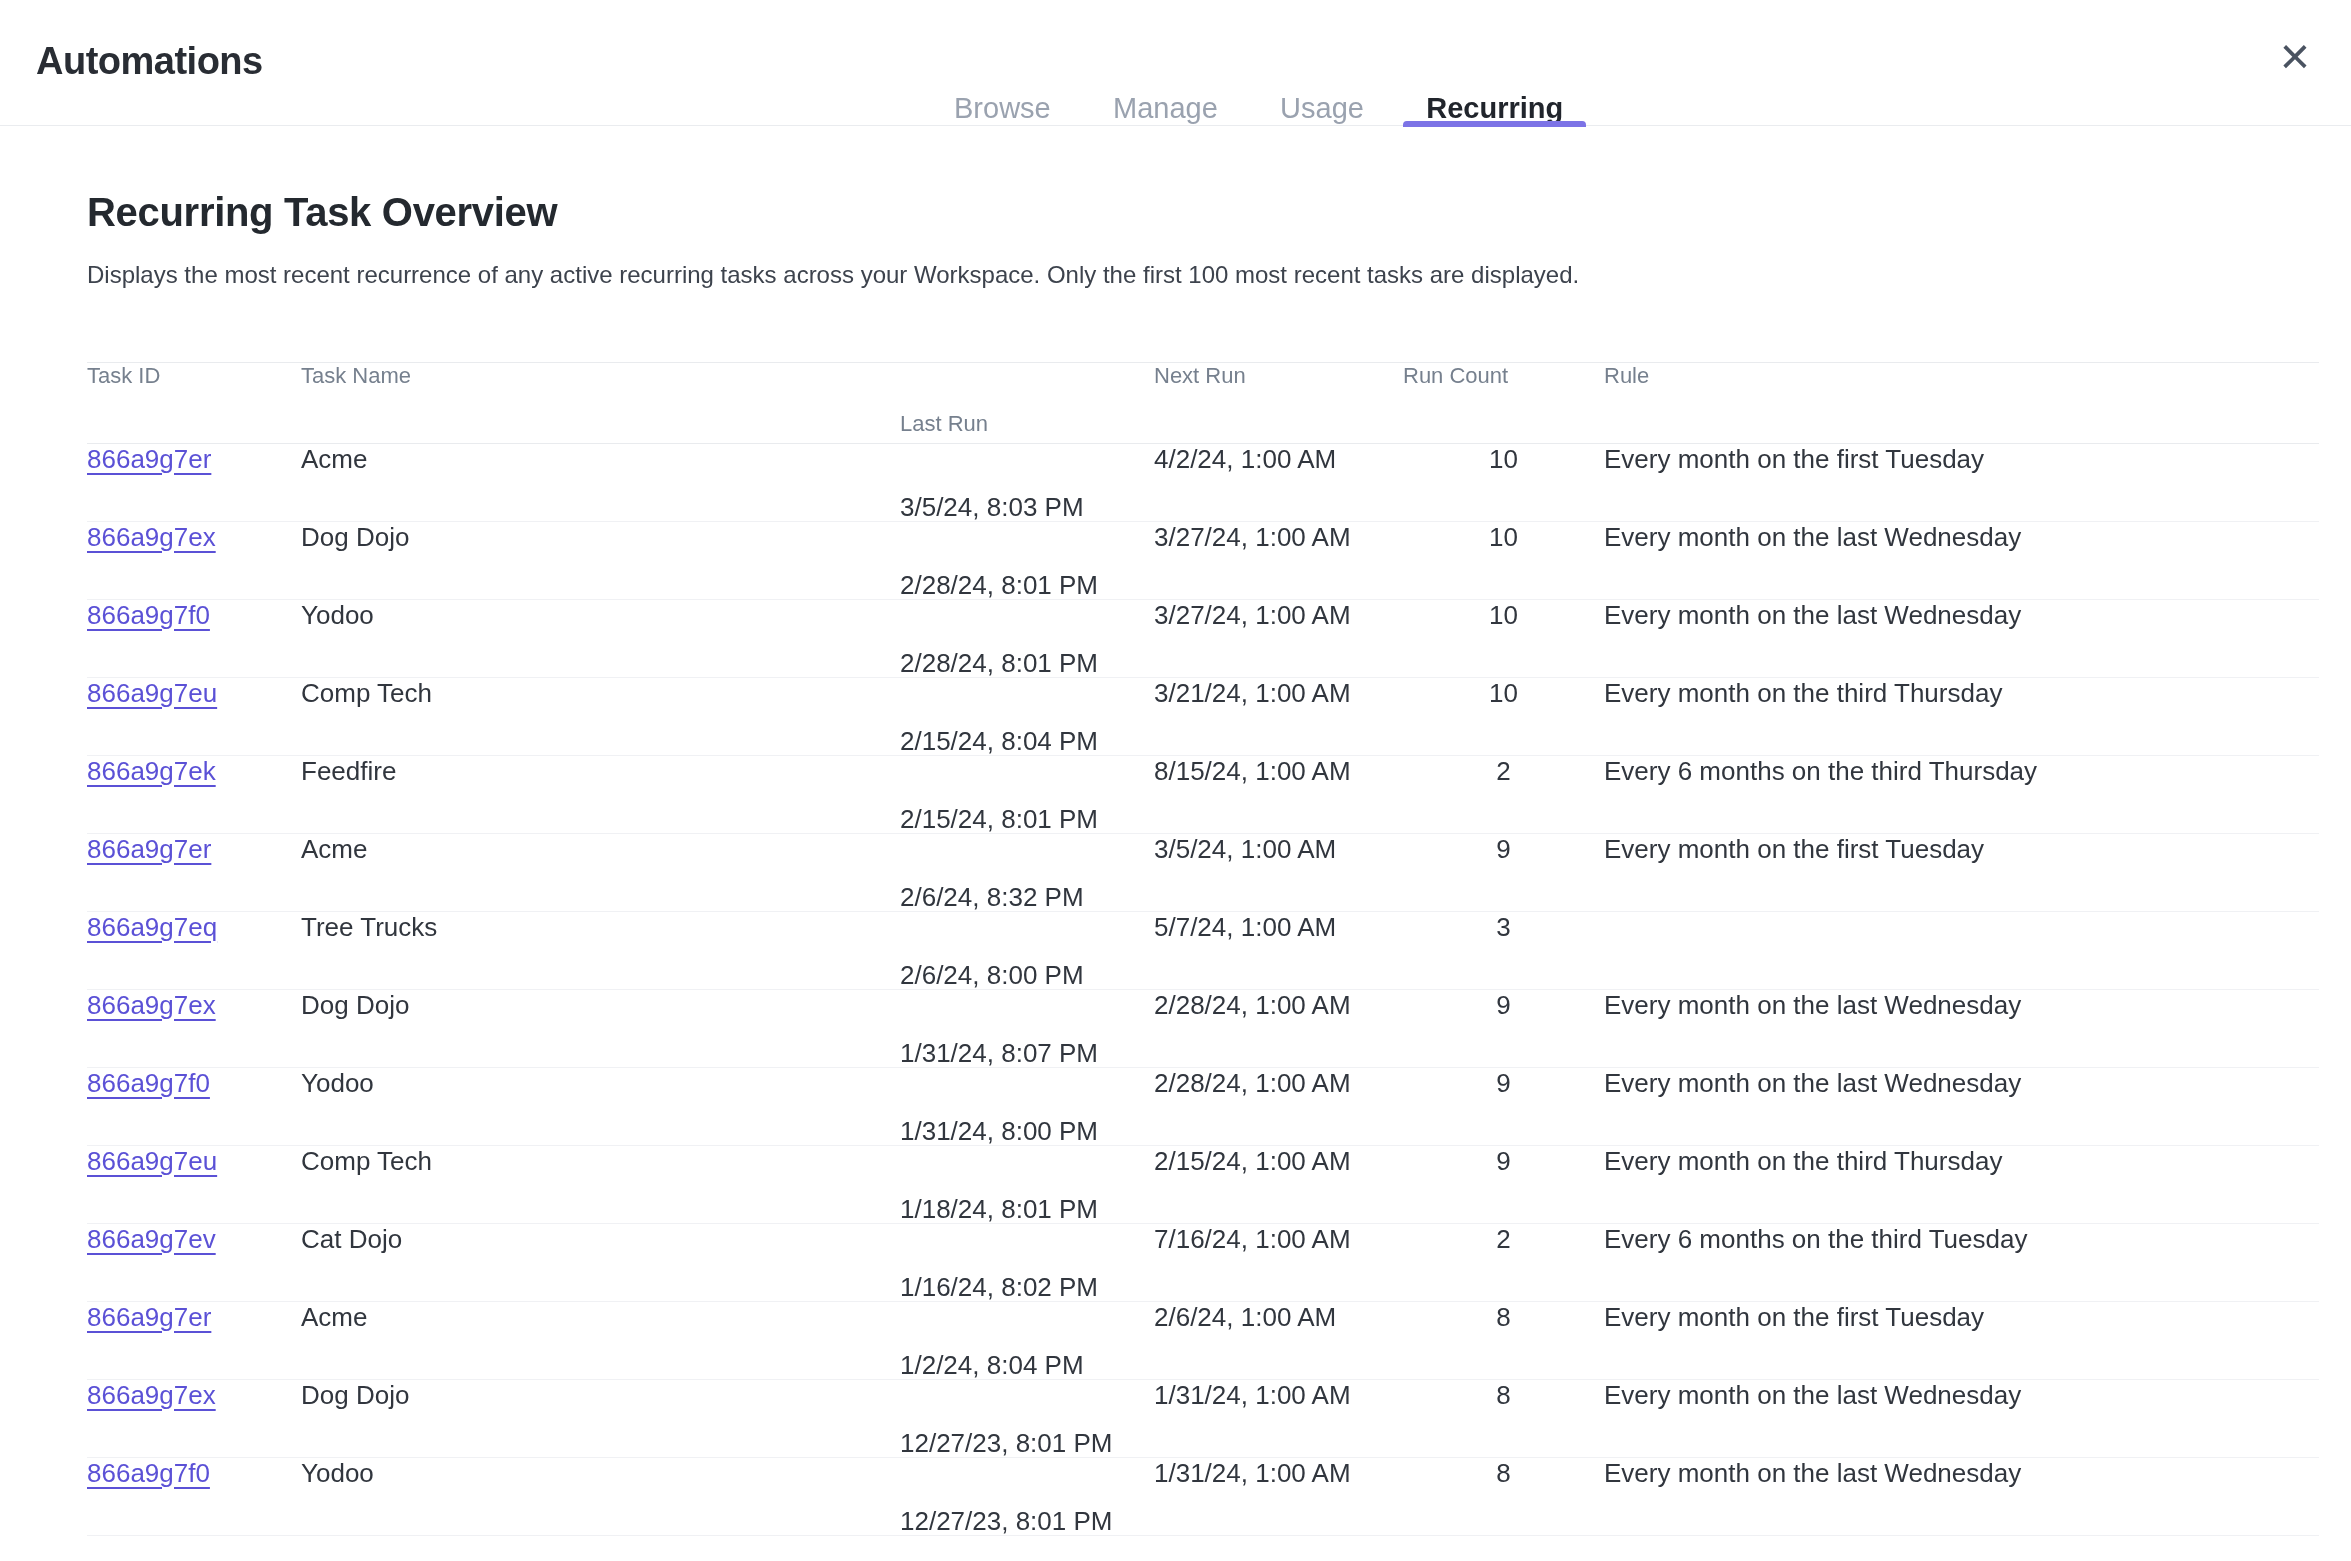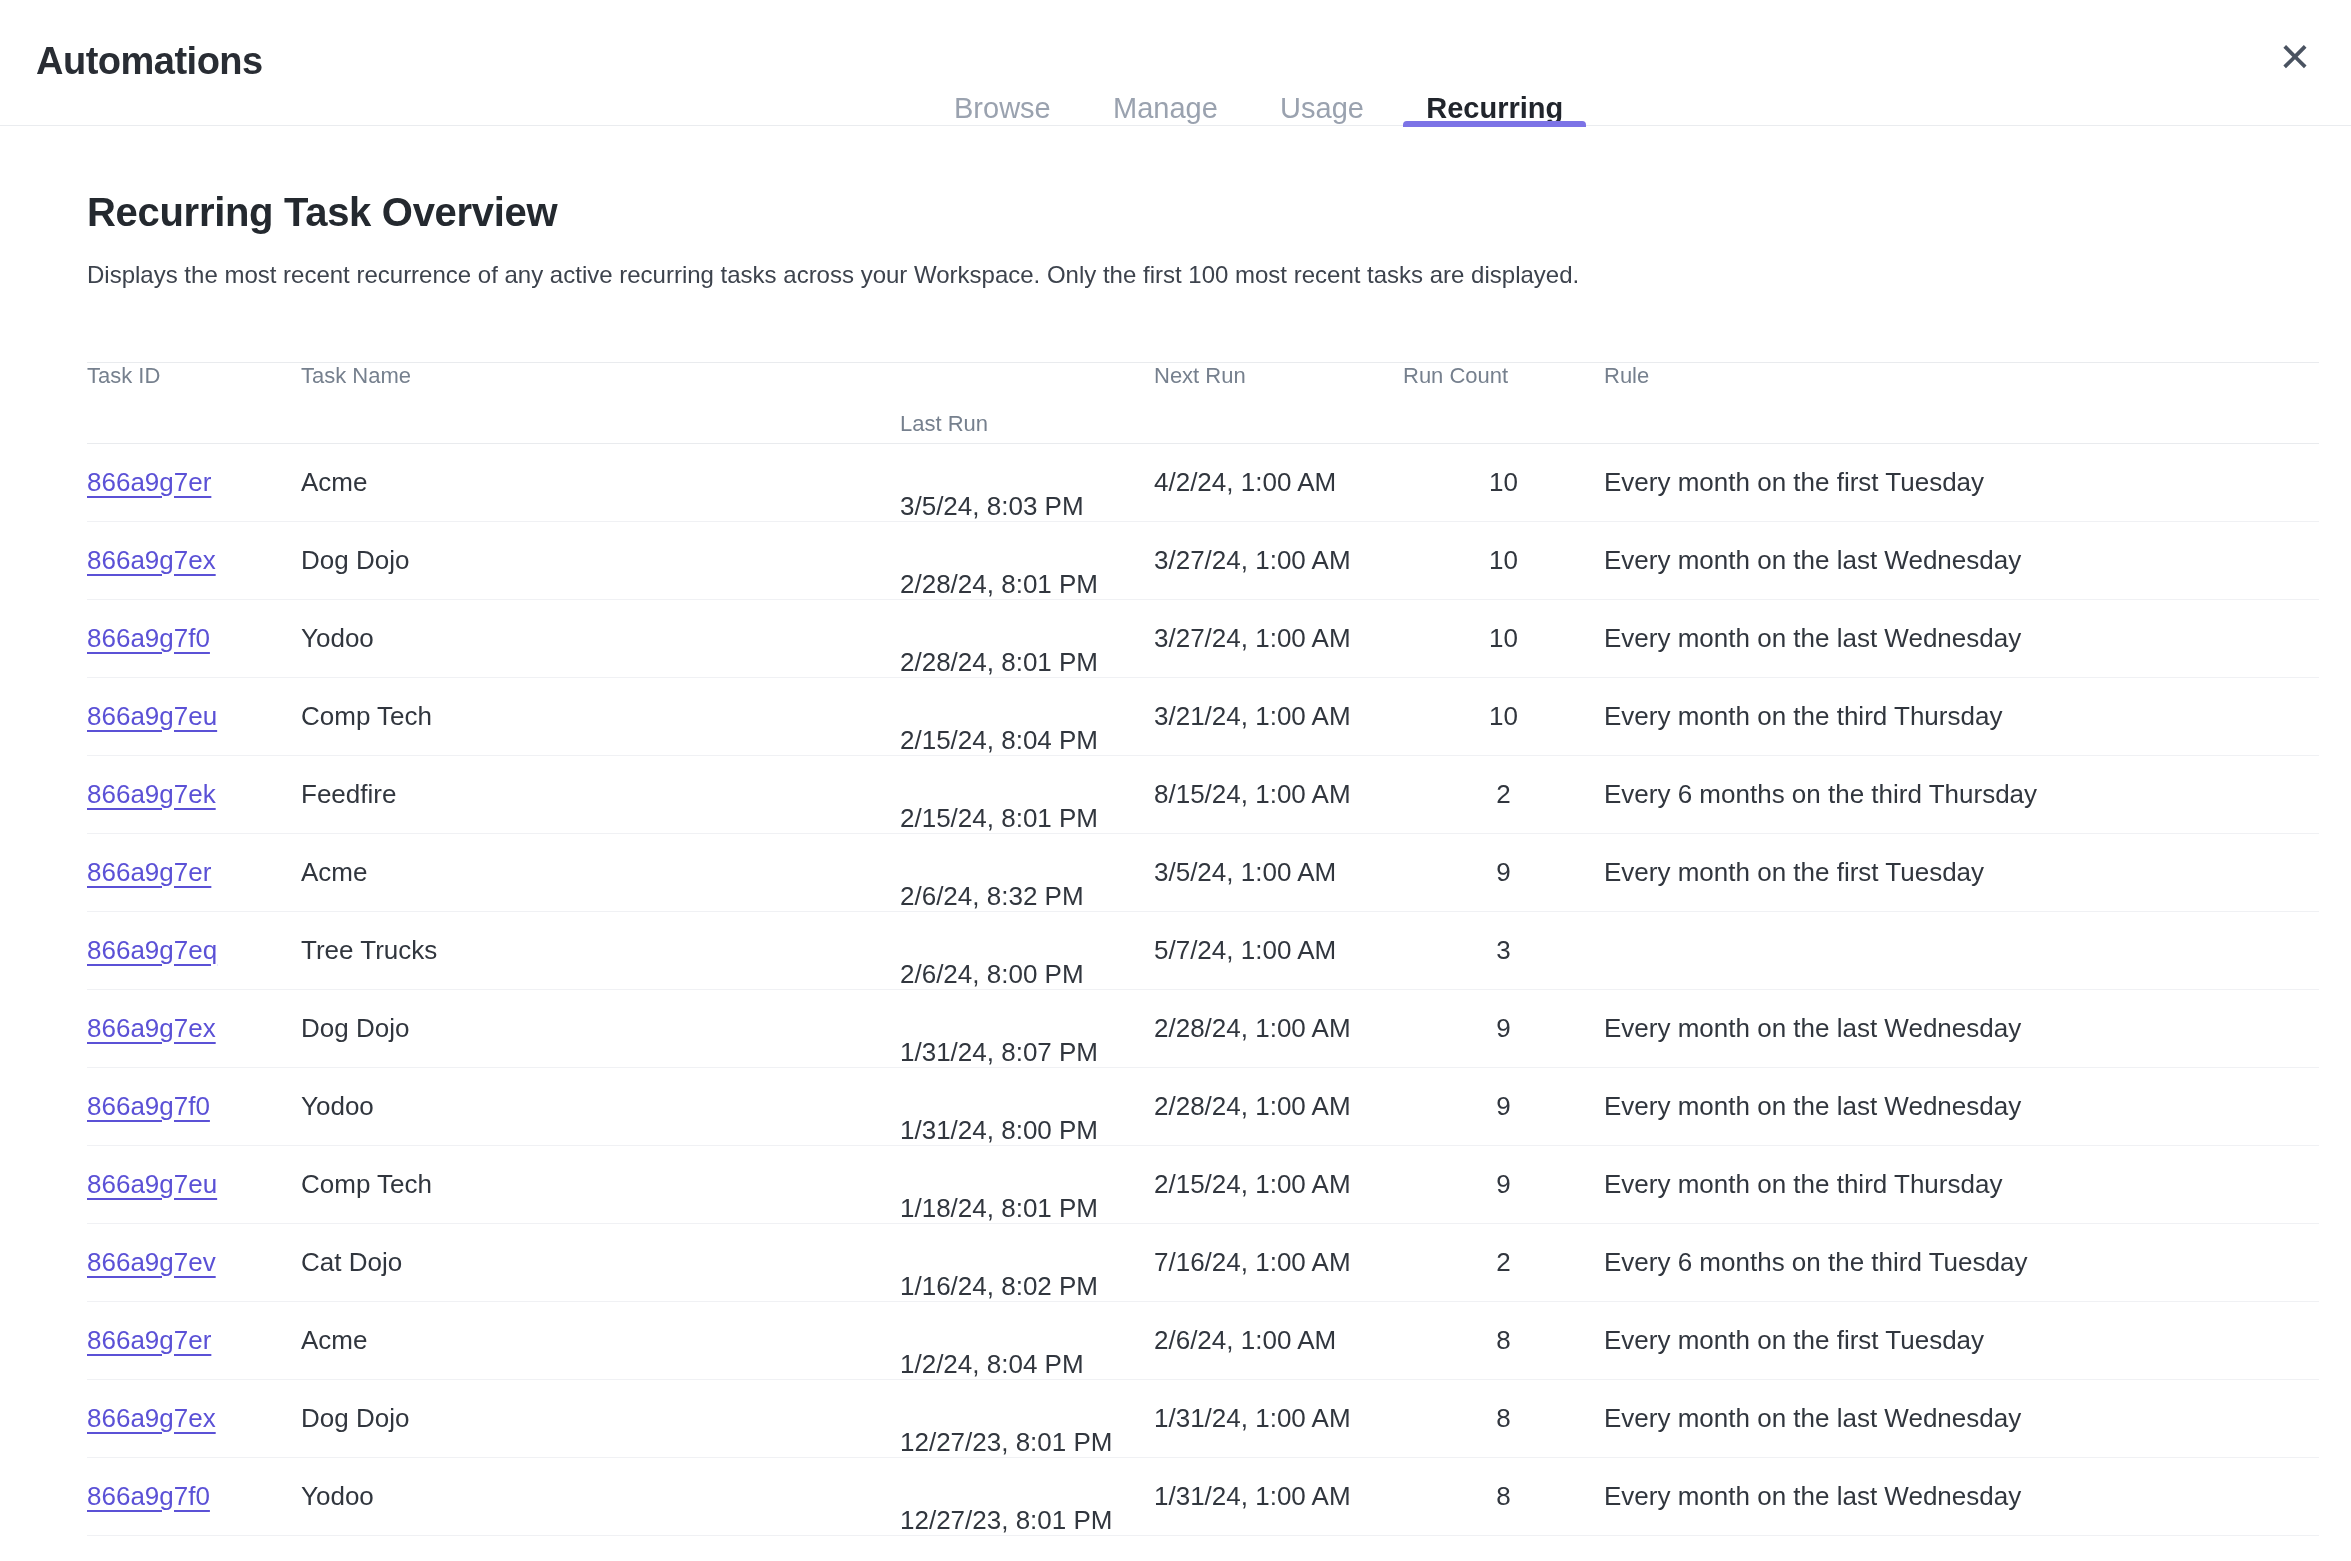--- a/index.html
+++ b/index.html
@@ -92,21 +92,21 @@
     display: flex; align-items: flex-start;
     height: 82px;
     border-top: 1.9px solid #e9ebee;
     border-bottom: 1.9px solid #e9ebee;
   }
   .th {
     font-size: 22px; font-weight: 400;
     color: #76808e;
   }
   .tr {
-    display: flex; align-items: center;
+    display: flex; 
     height: 78px;
     border-bottom: 1.9px solid #f0f1f4;
   }
   .td {
     font-size: 26px; font-weight: 400;
     color: #31363e;
     white-space: nowrap;
     overflow: hidden;
   }
   .col0 { width: 214px; flex: 0 0 214px; }

